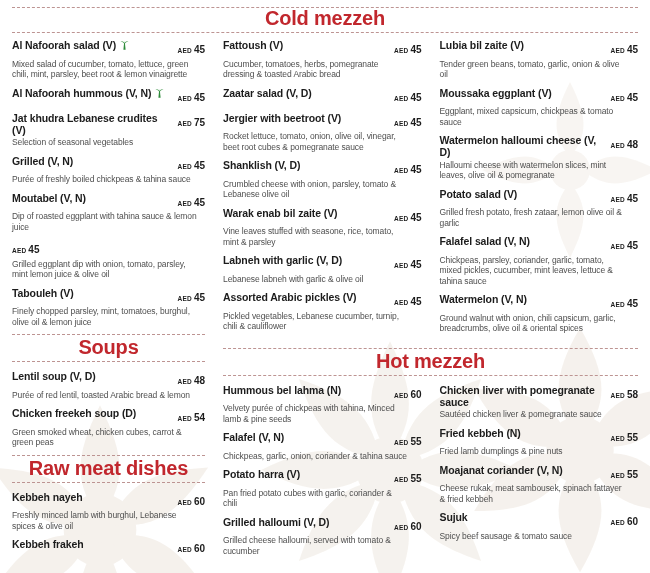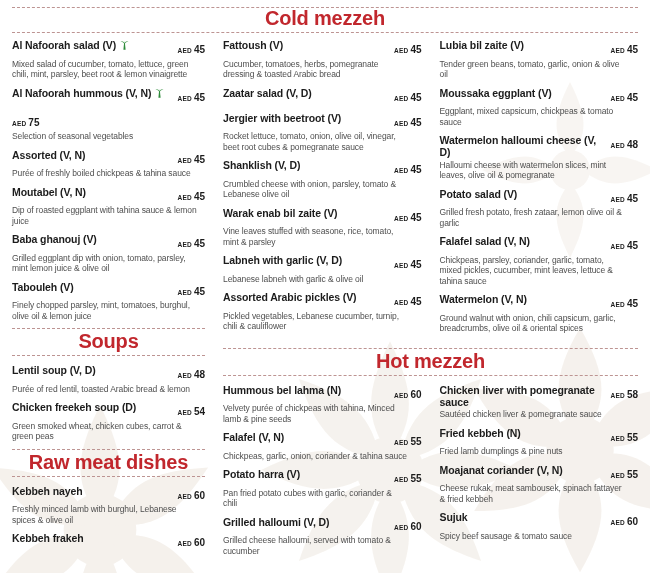--- a/index.html
+++ b/index.html
@@ -139,41 +139,41 @@
                       <path d="M8 4.2 C9.8 1.6 12.8 1.4 14.2 3.2 C11.8 2.7 9.7 3.5 8.7 5.1 Z"></path>
                       <path d="M8 3.6 C7.0 2.0 9.0 2.0 8 3.6 Z"></path>
                       <path d="M7.4 4.4 L6.4 14 L9.6 14 L8.6 4.4 Z"></path>
                     </g>
                   </svg></span></span>
               <span class="iprice"><span class="aed">AED</span><span class="pnum">45</span></span>
             </div>
           </div>
           <div class="menu-item">
             <div class="row1">
+              <span class="iname">Jat khudra Lebanese crudites (V)</span>
               <span class="iprice"><span class="aed">AED</span><span class="pnum">75</span></span>
             </div>
             <div class="idesc">Selection of seasonal vegetables</div>
           </div>
           <div class="menu-item">
             <div class="row1">
-              <span class="iname">Assorted (V, N)</span>
+              <span class="iname">Grilled (V, N)</span>
               <span class="iprice"><span class="aed">AED</span><span class="pnum">45</span></span>
             </div>
             <div class="idesc">Purée of freshly boiled chickpeas &amp; tahina sauce</div>
           </div>
           <div class="menu-item">
             <div class="row1">
               <span class="iname">Moutabel (V, N)</span>
               <span class="iprice"><span class="aed">AED</span><span class="pnum">45</span></span>
             </div>
             <div class="idesc">Dip of roasted eggplant with tahina sauce &amp; lemon juice</div>
           </div>
           <div class="menu-item">
             <div class="row1">
-              <span class="iname">Baba ghanouj (V)</span>
               <span class="iprice"><span class="aed">AED</span><span class="pnum">45</span></span>
             </div>
             <div class="idesc">Grilled eggplant dip with onion, tomato, parsley, mint lemon juice &amp; olive oil</div>
           </div>
           <div class="menu-item">
             <div class="row1">
               <span class="iname">Tabouleh (V)</span>
               <span class="iprice"><span class="aed">AED</span><span class="pnum">45</span></span>
             </div>
             <div class="idesc">Finely chopped parsley, mint, tomatoes, burghul, olive oil &amp; lemon juice</div>

